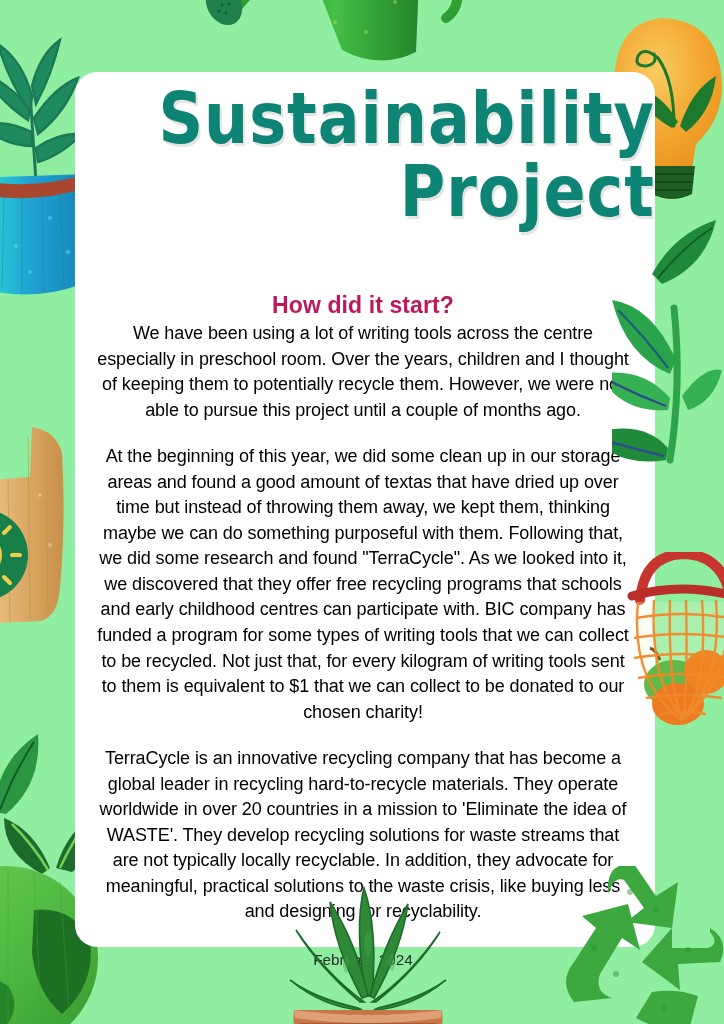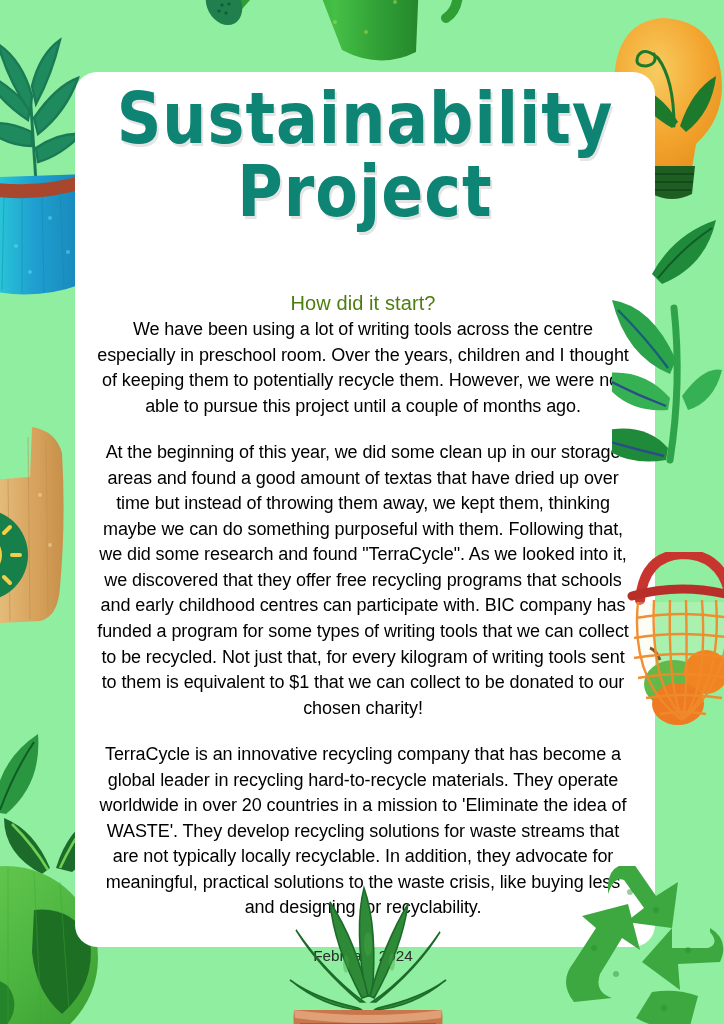--- a/index.html
+++ b/index.html
@@ -32,21 +32,21 @@
     border-radius: 22px;
     z-index: 5;
   }
 
   
   .title-block {
     position: absolute;
     left: 75px;
     top: 86px;
     width: 580px;
-    text-align: center;
+    text-align: right;
     z-index: 12;
     pointer-events: none;
   }
   .title-line {
     font-family: "DejaVu Sans", sans-serif;
     font-weight: bold;
     color: #0d8474;
     letter-spacing: 1px;
     line-height: 0.92;
     text-shadow: 2px 3px 0 rgba(120,120,120,0.20);
@@ -59,23 +59,23 @@
   
   #content {
     position: absolute;
     left: 93px;
     top: 292px;
     width: 540px;
     z-index: 11;
     text-align: center;
   }
   .section-heading {
-    color: #4d7c0f;
-    font-size: 20px;
-    font-weight: normal;
+    color: #be185d;
+    font-size: 23px;
+    font-weight: bold;
     margin-bottom: 2px;
     letter-spacing: 0.1px;
   }
   .body-para {
     color: #000000;
     font-size: 18px;
     line-height: 1.42;
     letter-spacing: -0.1px;
   }
   .spacer-para { height: 21px; }

